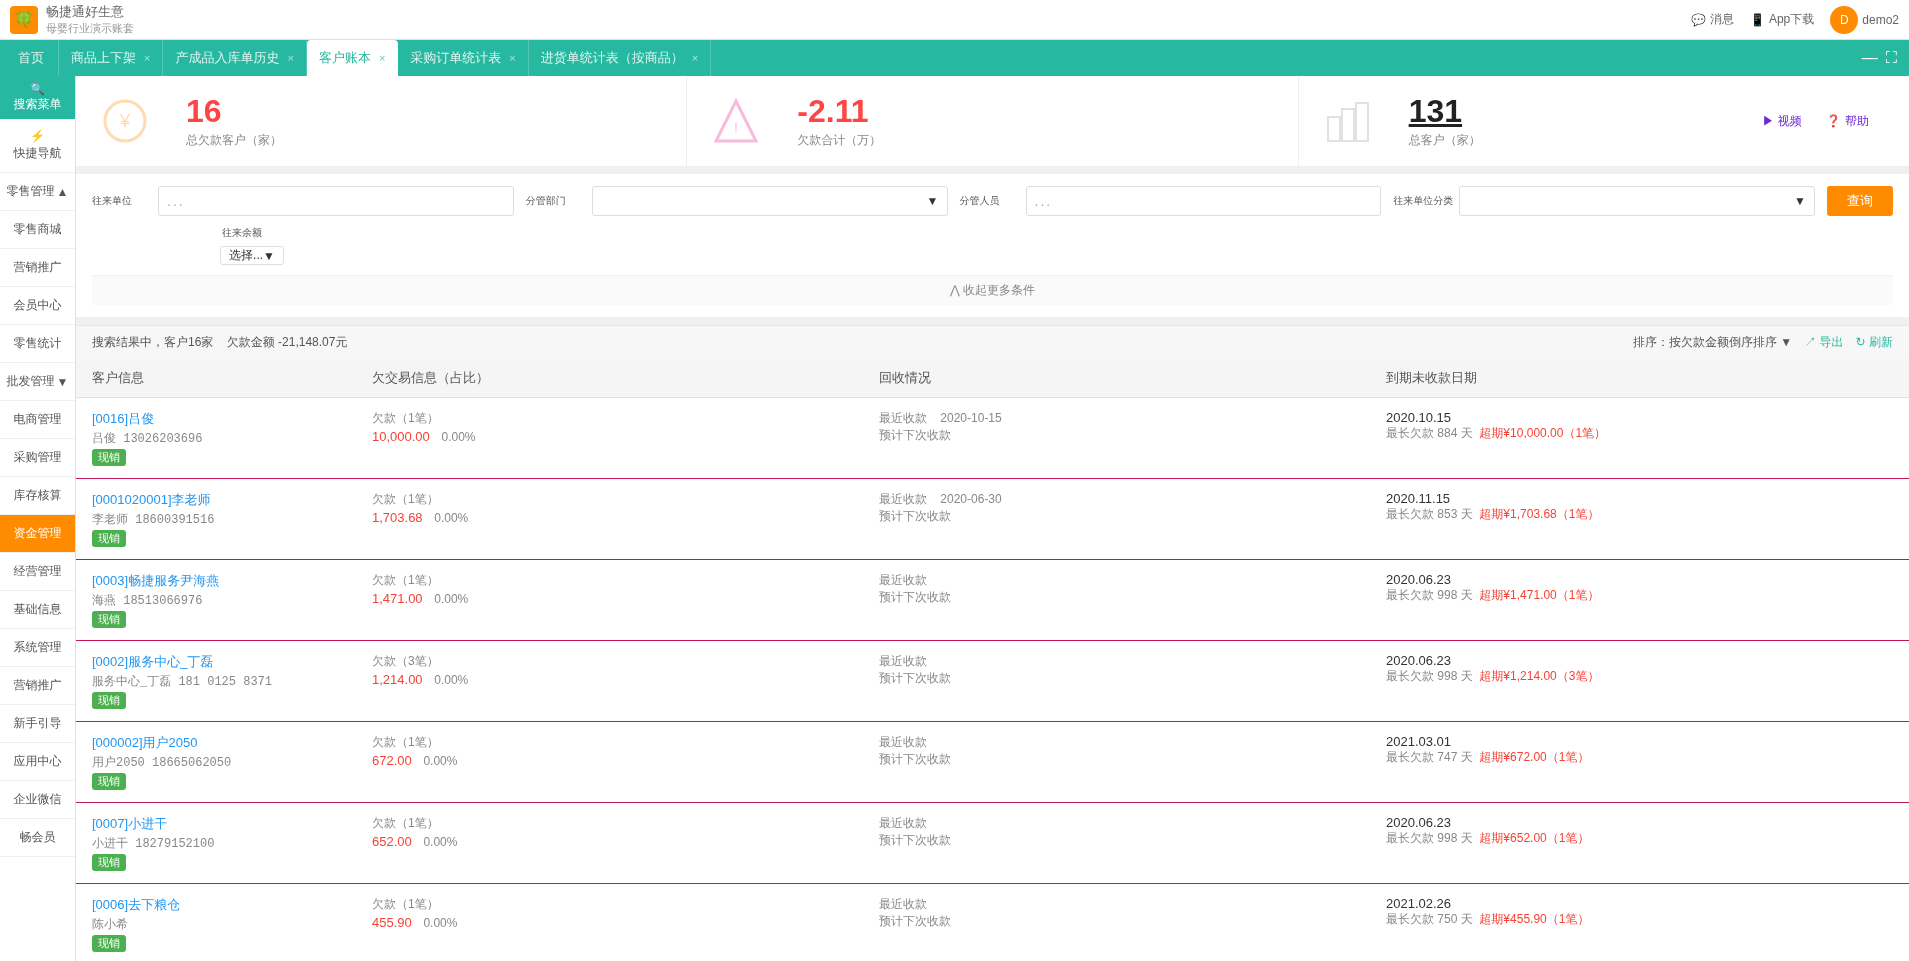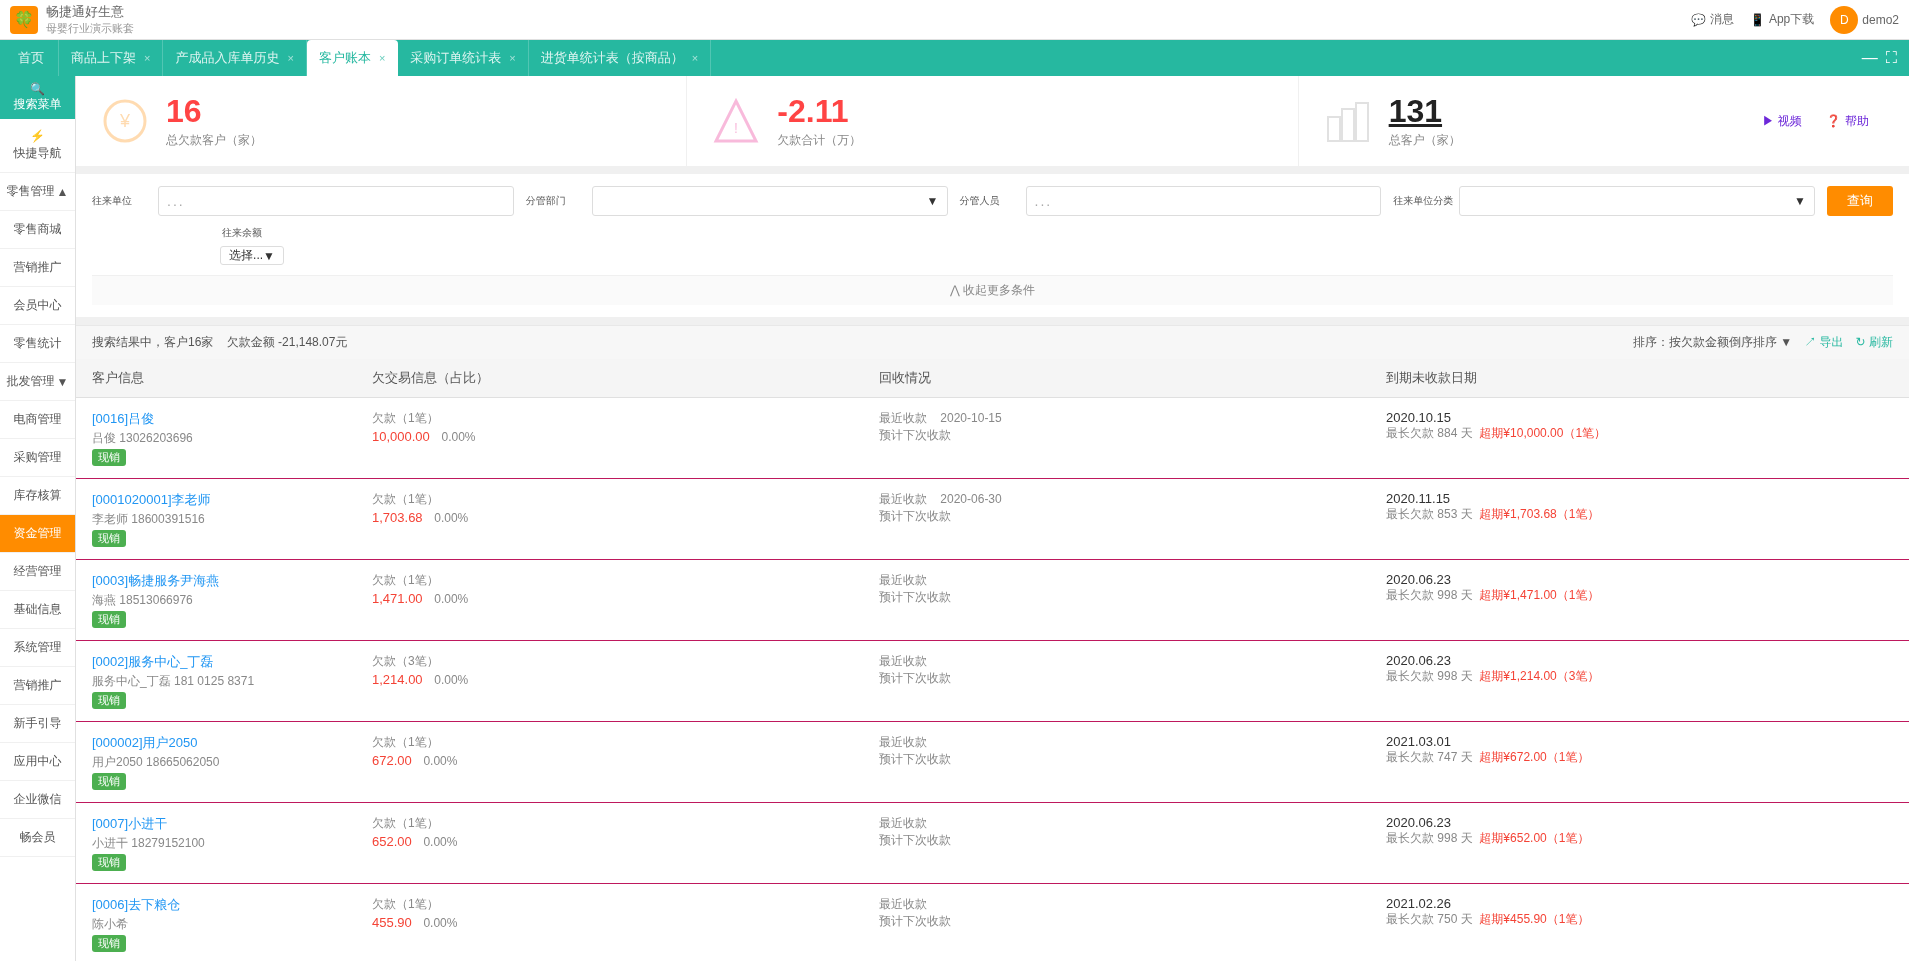--- a/index.html
+++ b/index.html
@@ -162,21 +162,21 @@
     }
     .stat-icon {
       width: 50px;
       height: 50px;
       display: flex;
       align-items: center;
       justify-content: center;
       opacity: 0.3;
     }
     .stat-icon svg { width: 48px; height: 48px; }
-    .stat-value-block { display: flex; flex-direction: column; }
+    .stat-value-block { display: flex; flex-direction: column; margin-left: 20px; }
     .stat-value { font-size: 32px; font-weight: bold; }
     .stat-value.red { color: #ff4444; }
     .stat-value.dark { color: #222; font-weight: bold; text-decoration: underline; }
     .stat-label { font-size: 12px; color: #888; margin-top: 2px; }
     .stat-right-actions {
       display: flex;
       gap: 25px;
       align-items: center;
       margin-left: auto;
       padding-right: 16px;
@@ -285,21 +285,21 @@
       border-bottom: 1px solid #be185d;
       padding: 12px 16px;
       align-items: start;
     }
     .customer-name {
       color: #2196f3;
       font-size: 13px;
       cursor: pointer;
       text-decoration: none;
     }
-    .customer-phone { font-size: 12px; color: #888; margin: 2px 0; }
+    .customer-phone { font-size: 12px; color: #888; margin: 2px 0; font-family: Liberation Mono, monospace; }
     .tag-active {
       display: inline-block;
       background: #4caf50;
       color: white;
       font-size: 11px;
       padding: 1px 6px;
       border-radius: 3px;
     }
     .debt-amount { color: #f44336; font-size: 13px; font-weight: 500; }
     .debt-pct { color: #888; font-size: 12px; margin-left: 8px; }

